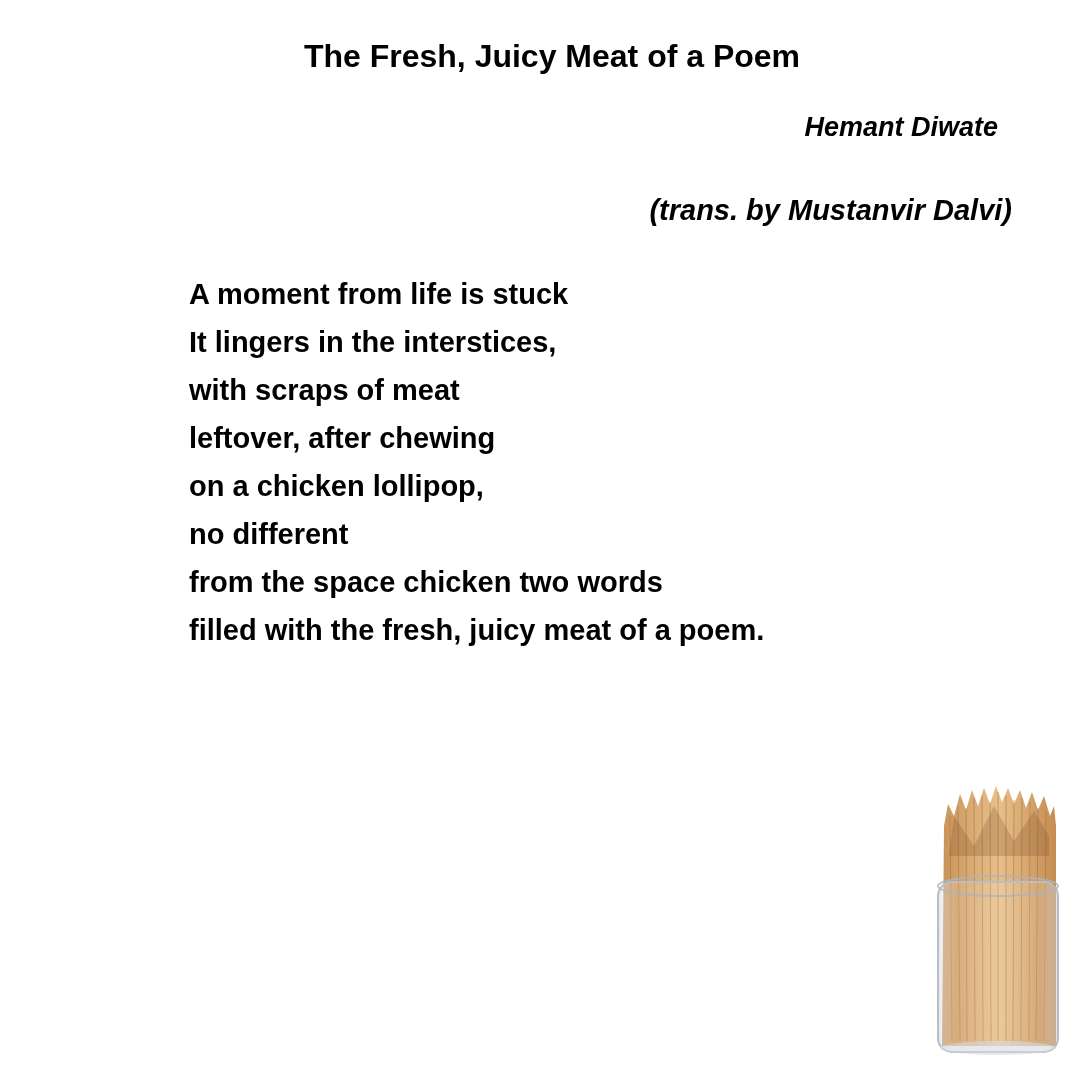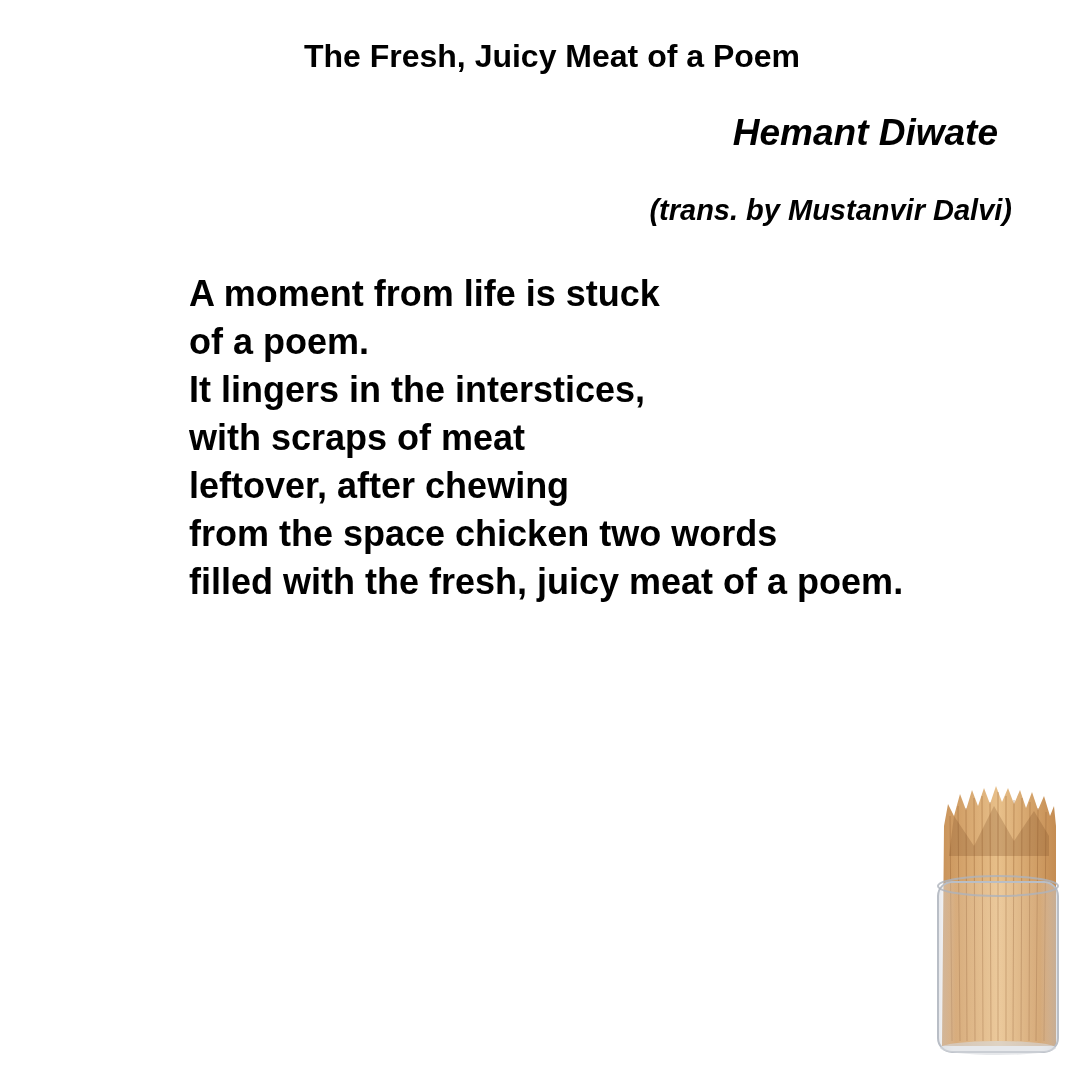--- a/index.html
+++ b/index.html
@@ -1,37 +1,38 @@
 <!DOCTYPE html>
 <html><head>
   <meta charset="utf-8">
   <style>
     html, body { margin: 0; padding: 0; background: #ffffff; }
     body { width: 1080px; height: 1080px; position: relative; overflow: hidden; font-family: "Liberation Sans", sans-serif; color: #000; }
     .title { position: absolute; left: 0; top: 38px; width: 1080px; text-align: center; font-weight: bold; font-size: 32px; letter-spacing: 0px; padding-left: 12px; }
     .title span { display: inline-block; margin-left: 0px; position: relative; left: 0px; }
-    .author { position: absolute; right: 82px; top: 112px; font-weight: bold; font-style: italic; font-size: 37px; text-align: right; }
+    .author { position: absolute; right: 82px; top: 112px; font-weight: bold; font-style: italic; font-size: 27px; text-align: right; }
     .translator { position: absolute; right: 68px; top: 150px; font-weight: bold; font-style: italic; font-size: 29px; text-align: right; margin-top: 44px; }
-    .poem { position: absolute; left: 189px; top: 270px; font-weight: bold; font-size: 36px; line-height: 48px; }
+    .poem { position: absolute; left: 189px; top: 270px; font-weight: bold; font-size: 29px; line-height: 48px; }
     .poem div { white-space: nowrap; }
     .jar { position: absolute; left: 934px; top: 786px; width: 128px; height: 272px; }
   </style>
 </head>
 <body>
 
 <div class="title"><span>The Fresh, Juicy Meat of a Poem</span></div>
 <div class="author">Hemant Diwate</div>
 <div class="translator">(trans. by Mustanvir Dalvi)</div>
 
 <div class="poem">
   <div>A moment from life is stuck</div>
-  <div>of a poem.</div>
   <div>It lingers in the interstices,</div>
   <div>with scraps of meat</div>
   <div>leftover, after chewing</div>
+  <div>on a chicken lollipop,</div>
+  <div>no different</div>
   <div>from the space chicken two words</div>
   <div>filled with the fresh, juicy meat of a poem.</div>
 </div>
 
 <div class="jar">
   <svg width="128" height="272" viewBox="0 0 128 272" xmlns="http://www.w3.org/2000/svg">
     <defs>
       <linearGradient id="wood" x1="0" y1="0" x2="1" y2="0">
         <stop offset="0" stop-color="#c9935a"></stop>
         <stop offset="0.5" stop-color="#e8c08a"></stop>

